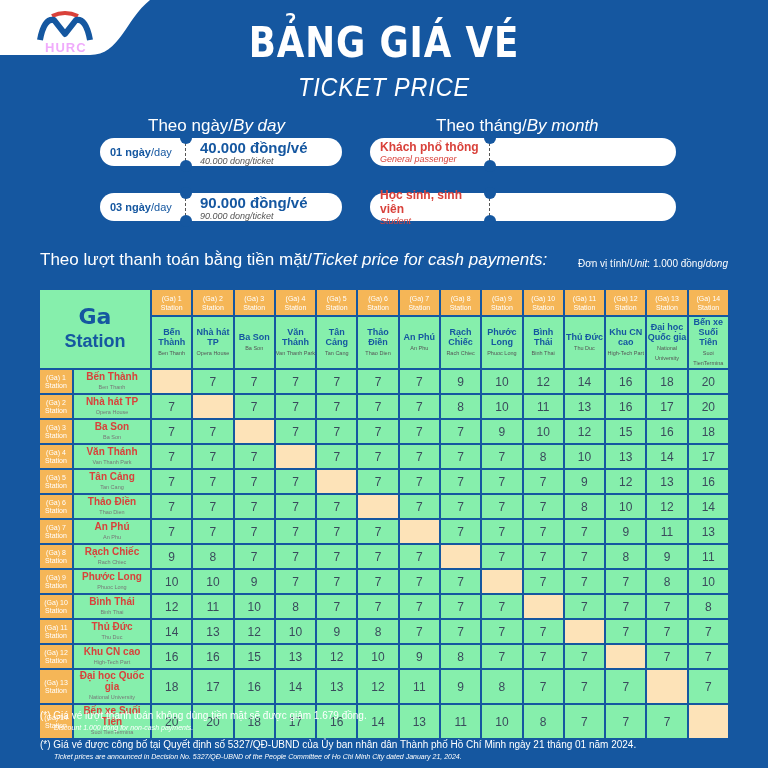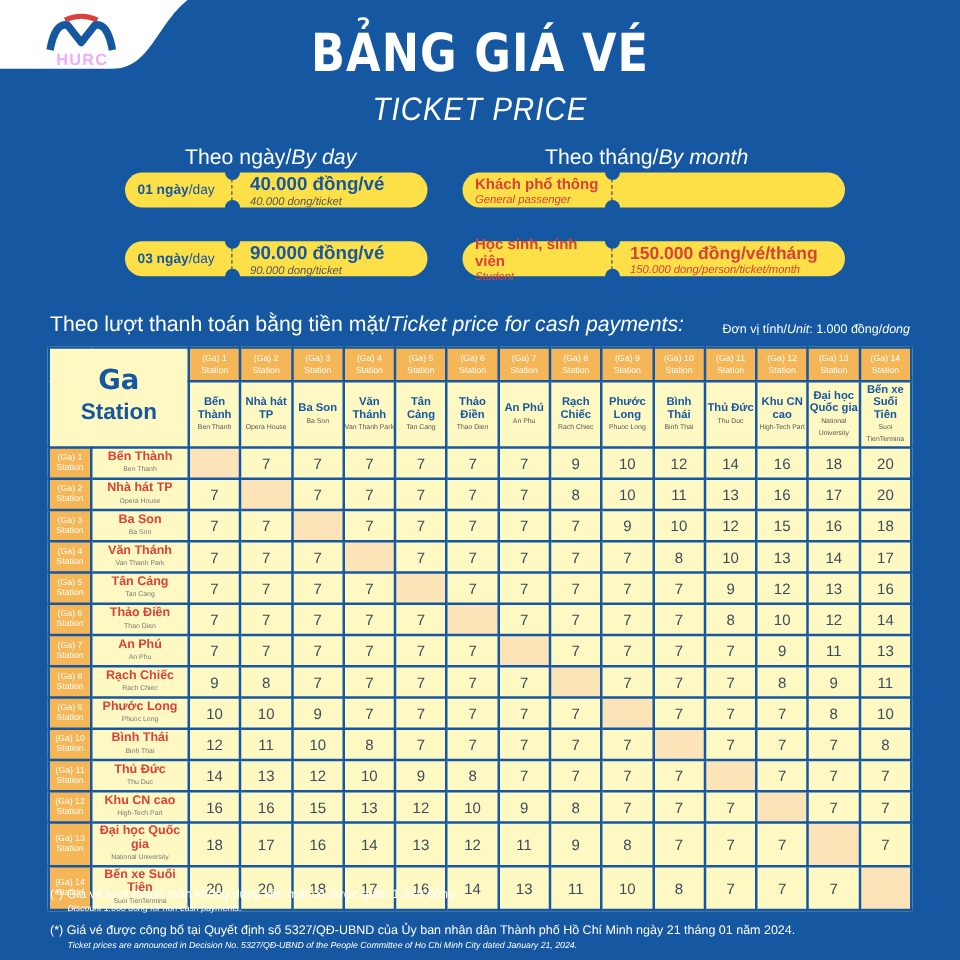--- a/index.html
+++ b/index.html
@@ -5,32 +5,32 @@
 *{box-sizing:border-box;margin:0;padding:0}
 html,body{width:768px;height:768px;overflow:hidden}
 body{font-family:"Liberation Sans",sans-serif;background:#1557a0;position:relative;color:#fff}
 .topwhite{position:absolute;left:0;top:0;width:768px;height:70px;pointer-events:none}
 .logo{position:absolute;left:30px;top:8px;width:70px;height:45px}
 .logo-text{position:absolute;left:45px;top:40px;font-weight:bold;font-size:13px;color:#f0abfc;letter-spacing:1px}
 .title{position:absolute;left:0;width:768px;top:18px;text-align:center;font-weight:bold;font-size:42px;letter-spacing:1px;font-family:"DejaVu Sans",sans-serif;transform:scaleX(0.85)}
 .subtitle{position:absolute;left:0;width:768px;top:72px;text-align:center;font-style:italic;font-size:26px;letter-spacing:1px;transform:scaleX(0.9)}
 .sec-head{position:absolute;font-size:17px;top:116px}
 .sec-head i{font-style:italic}
-.ticket{position:absolute;background:#fde047;border-radius:16px;height:28px;display:flex;align-items:center;color:#1557a0}
+.ticket{position:absolute;background:#ffffff;border-radius:16px;height:28px;display:flex;align-items:center;color:#1557a0}
 .ticket .l{display:flex;flex-direction:column;justify-content:center;padding-left:10px;border-right:1.5px dashed #555;height:100%}
 .ticket .r{display:flex;flex-direction:column;justify-content:flex-end;padding-left:14px}
 .notch{position:absolute;width:12px;height:12px;border-radius:50%;background:#1557a0}
 .big{font-weight:bold;font-size:15px}
 .small{font-style:italic;font-size:9px;color:#555}
 .red{color:#d9413a}
 .cashhead{position:absolute;left:40px;top:250px;font-size:17px}
 .cashhead i{font-style:italic}
 .unit{position:absolute;right:40px;top:258px;font-size:10px}
 .unit i{font-style:italic}
-table{position:absolute;left:38px;top:277px;width:692px;border-collapse:collapse;table-layout:fixed;background:#fef9c3}
+table{position:absolute;left:38px;top:288px;width:692px;border-collapse:collapse;table-layout:fixed;background:#86efac}
 td,th{border:2px solid #1557a0;text-align:center;vertical-align:middle}
 .gh{background:#f5b657;color:#fff;font-size:7px;height:27px;line-height:9px;font-weight:normal}
 .gh b{font-weight:normal;display:block;font-size:7px}
 .sn{height:45px;color:#1557a0;font-weight:bold;font-size:9px;line-height:10px}
 .sn span{display:block;font-weight:normal;font-size:5.5px;color:#555;margin-top:1px}
 .corner{color:#1557a0;line-height:24px}
 .corner b{font-size:22px;display:block;font-family:"DejaVu Sans",sans-serif}
 .corner span{font-size:18px}
 .rg{background:#f5b657;color:#fff;font-size:7px;line-height:8px}
 .rn{color:#d9413a;font-weight:bold;font-size:10px;line-height:11px}
@@ -88,24 +88,20 @@
       <div style="font-style:italic;font-size:9px">General passenger</div>
     </div>
   <div class="notch" style="left:114px;top:-6px"></div>
     <div class="notch" style="left:114px;bottom:-6px"></div>
 </div>
 <div class="ticket" style="left:370px;top:193px;width:306px">
   <div class="l red" style="width:120px">
       <div class="big" style="font-size:12px">Học sinh, sinh viên</div>
       <div style="font-style:italic;font-size:9px">Student</div>
     </div>
-  <div class="r red">
-      <div class="big" style="font-size:14px">150.000 đồng/vé/tháng</div>
-      <div class="small" style="color:#d9413a">150.000 dong/person/ticket/month</div>
-    </div>
   <div class="notch" style="left:114px;top:-6px"></div>
     <div class="notch" style="left:114px;bottom:-6px"></div>
 </div>
 
 <div class="cashhead"><span>Theo lượt thanh toán bằng tiền mặt/</span><i>Ticket price for cash payments:</i></div>
 <div class="unit"><span>Đơn vị tính/</span><i>Unit</i><span>: 1.000 đồng/</span><i>dong</i></div>
 
 <table>
   <colgroup>
       <col style="width:34px">

